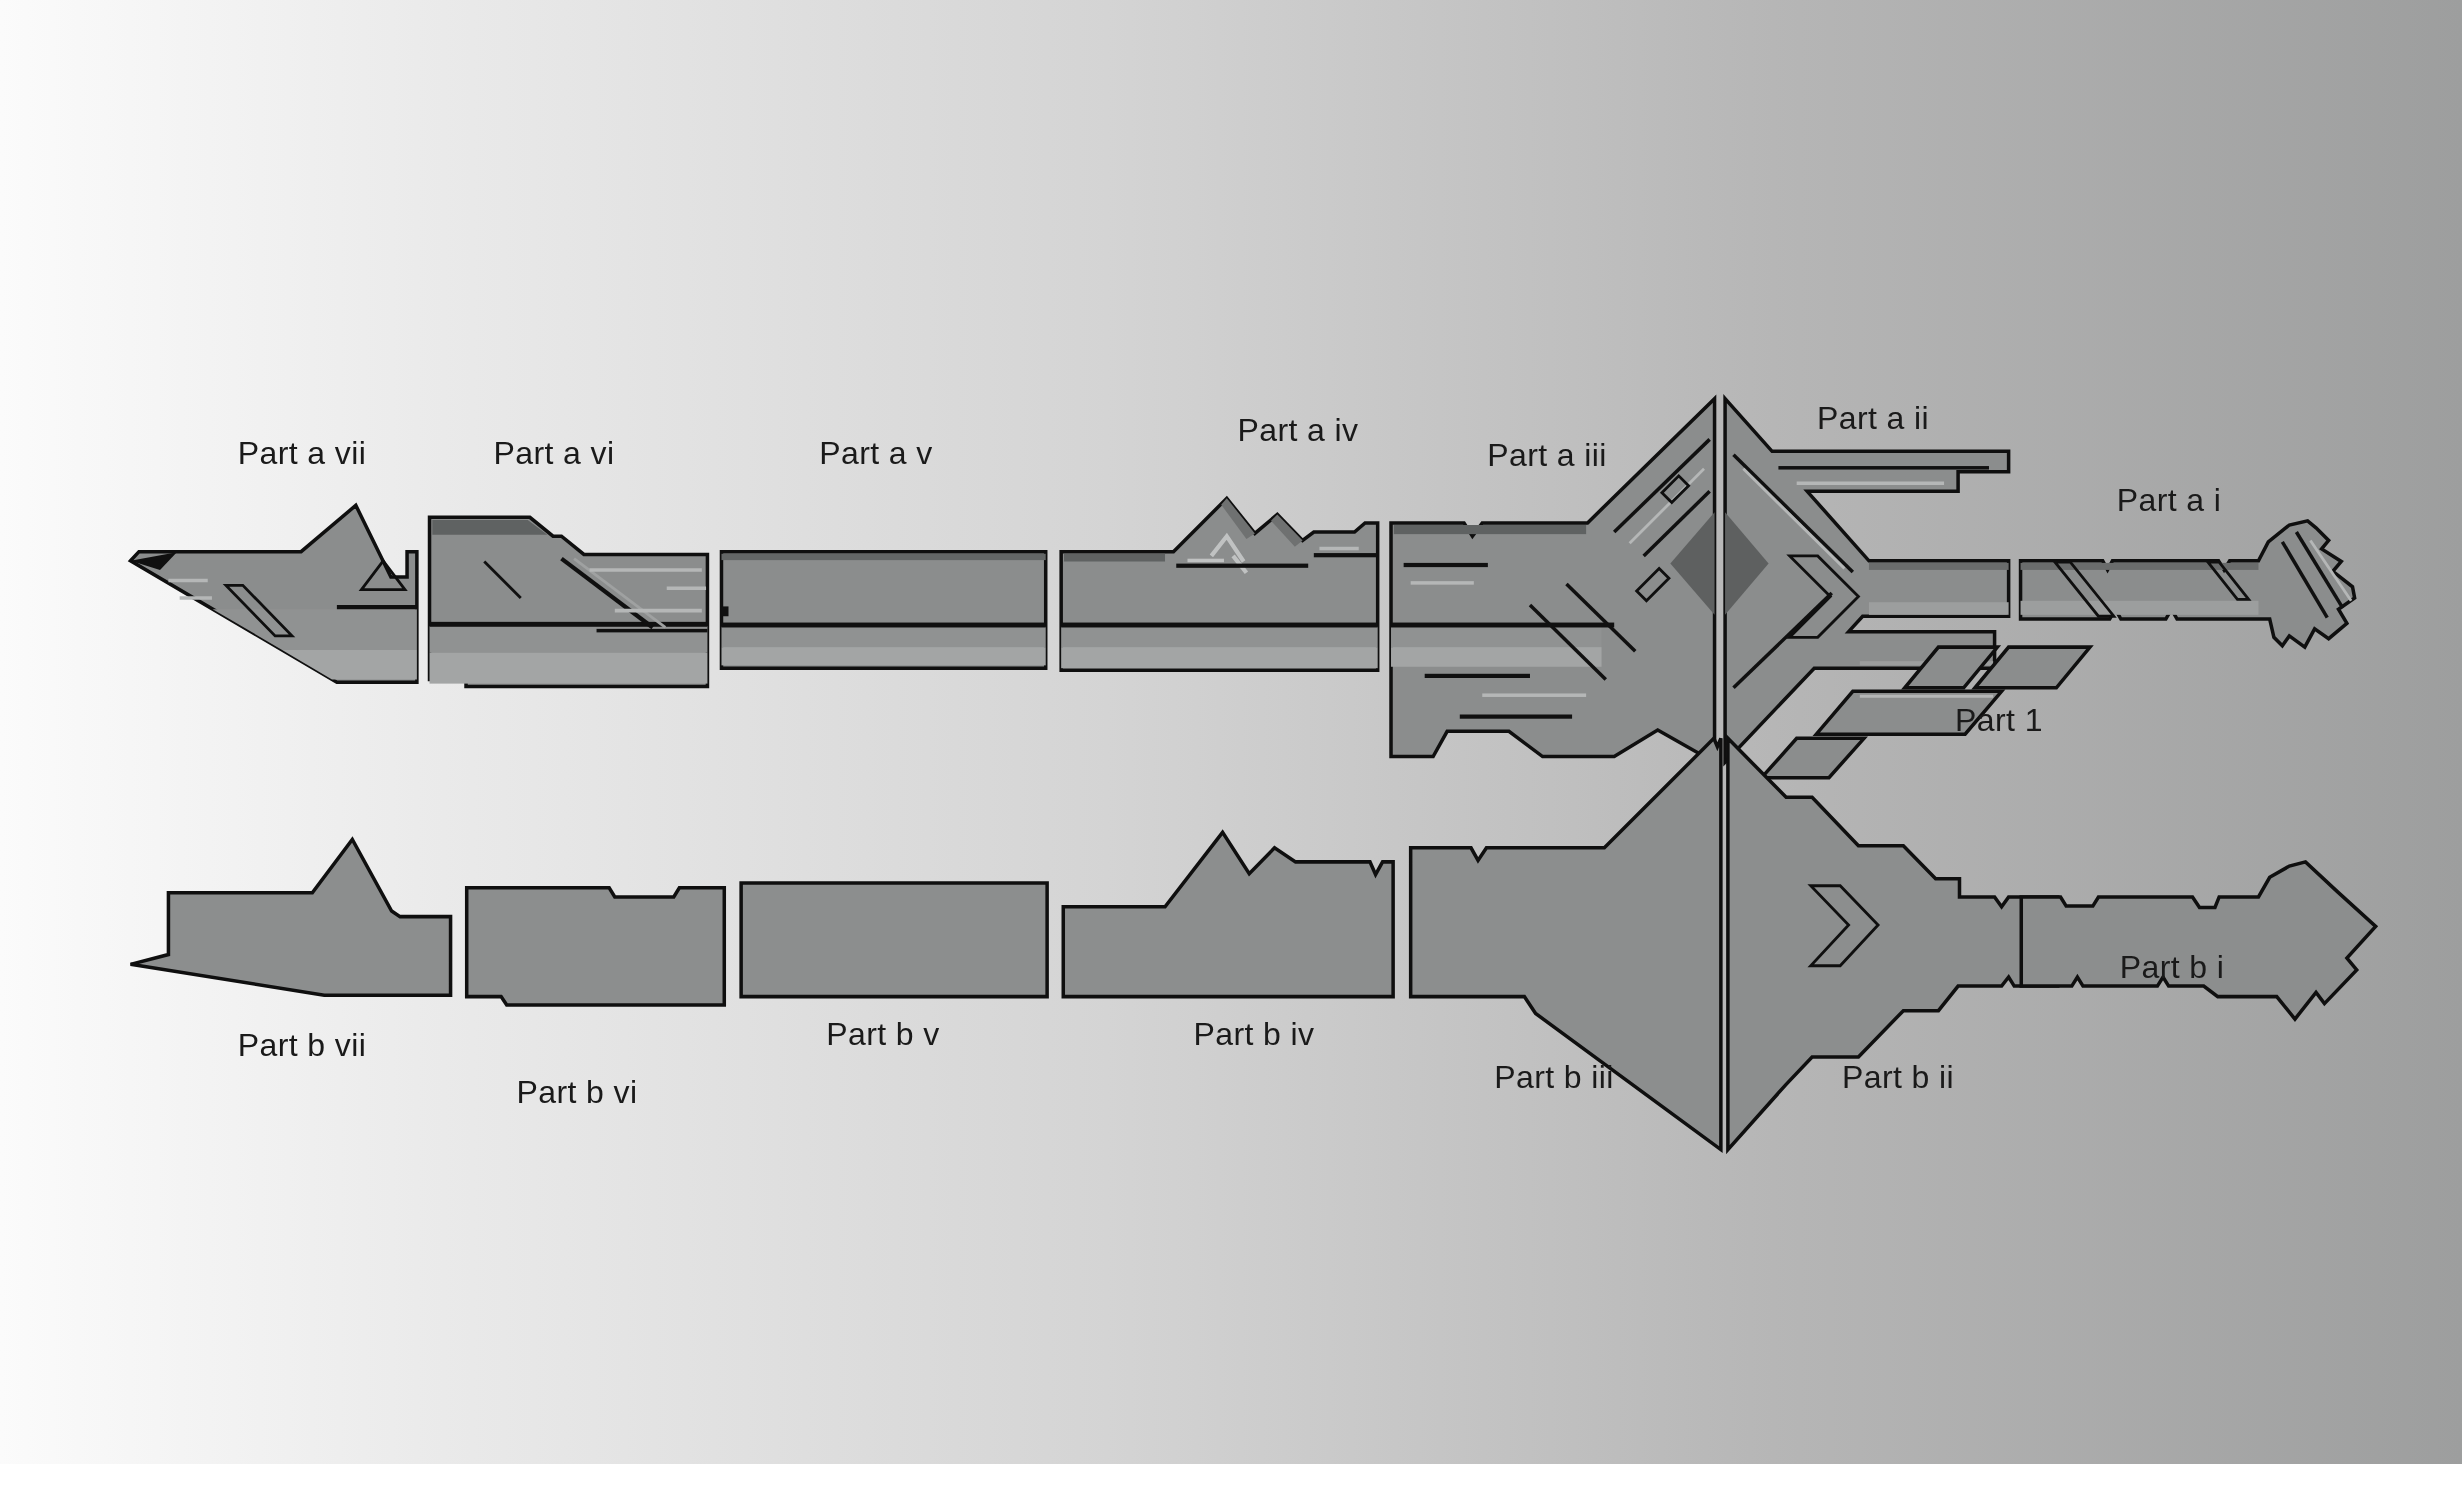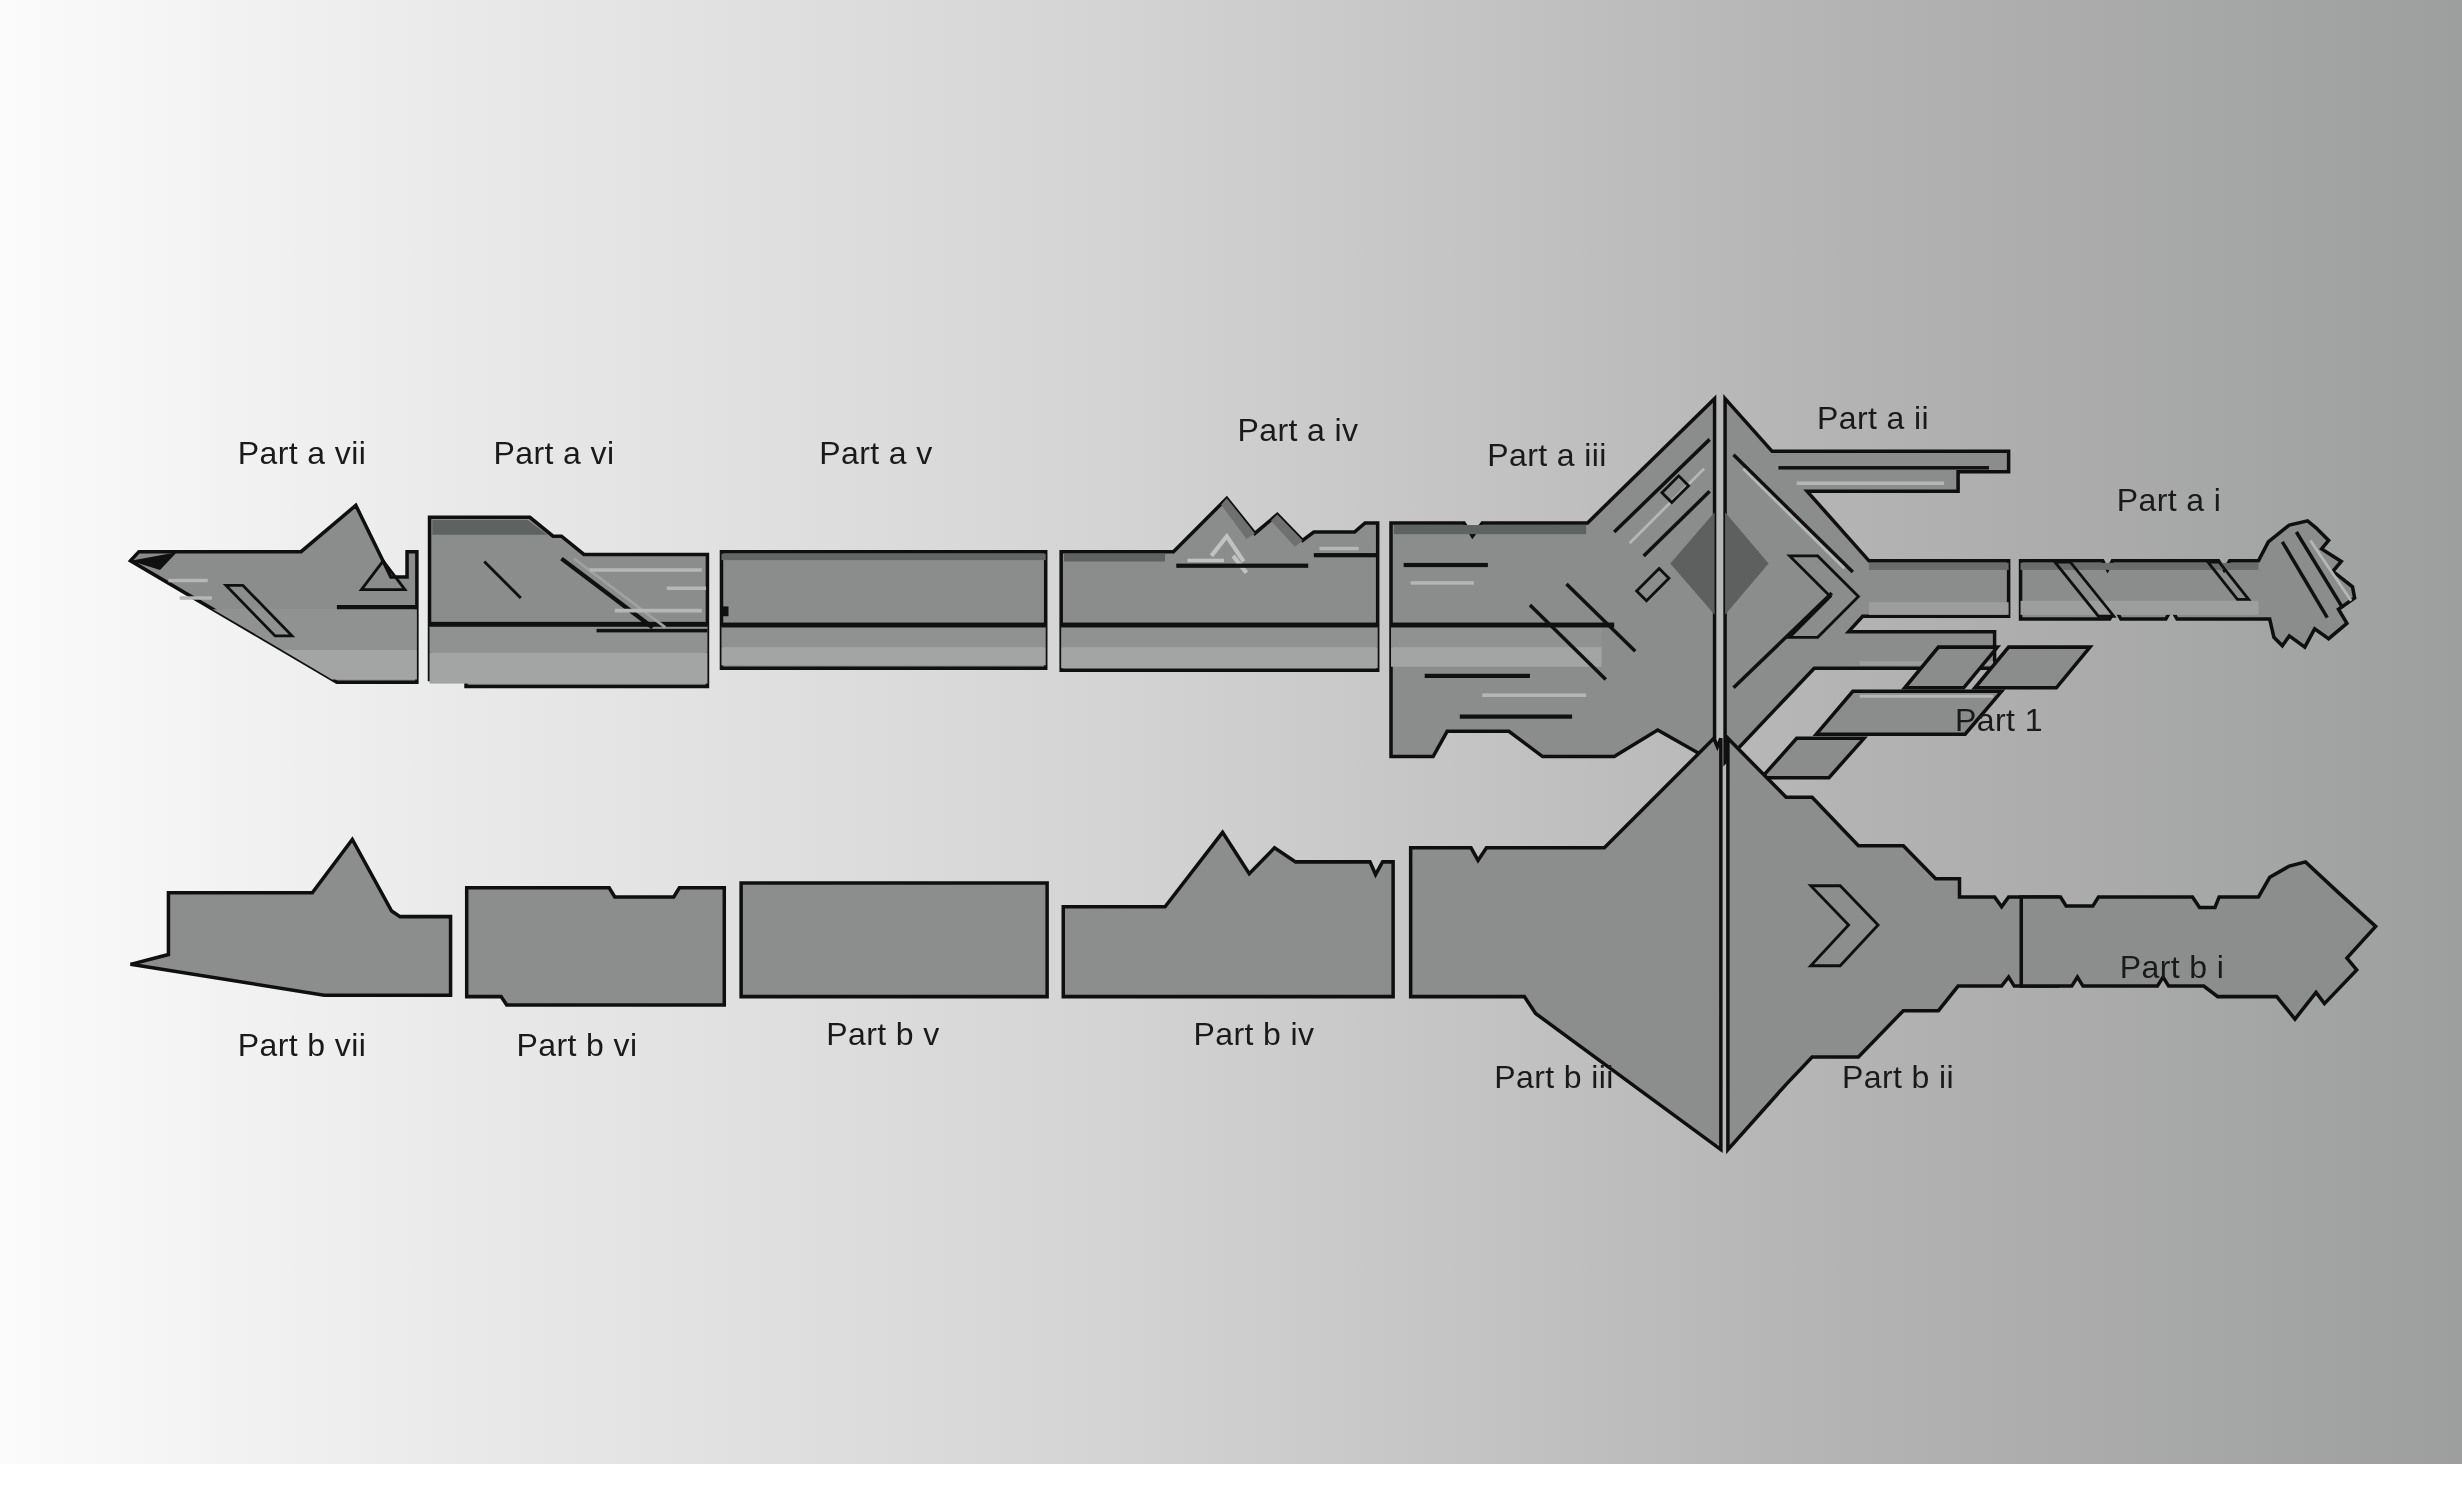--- a/index.html
+++ b/index.html
@@ -154,21 +154,21 @@
   <div class="part-label" style="left:302px;top:453px">Part a vii</div>
   <div class="part-label" style="left:554px;top:453px">Part a vi</div>
   <div class="part-label" style="left:876px;top:453px">Part a v</div>
   <div class="part-label" style="left:1298px;top:430px">Part a iv</div>
   <div class="part-label" style="left:1547px;top:455px">Part a iii</div>
   <div class="part-label" style="left:1873px;top:418px">Part a ii</div>
   <div class="part-label" style="left:2169px;top:500px">Part a i</div>
   <div class="part-label" style="left:1999px;top:720px">Part 1</div>
 
   <div class="part-label" style="left:302px;top:1045px">Part b vii</div>
-  <div class="part-label" style="left:577px;top:1045px">Part b vi</div>
+  <div class="part-label" style="left:577px;top:1092px">Part b vi</div>
   <div class="part-label" style="left:883px;top:1034px">Part b v</div>
   <div class="part-label" style="left:1254px;top:1034px">Part b iv</div>
   <div class="part-label" style="left:1554px;top:1077px">Part b iii</div>
   <div class="part-label" style="left:1898px;top:1077px">Part b ii</div>
   <div class="part-label" style="left:2172px;top:967px">Part b i</div>
 
 </div>
 
 
 </body></html>

